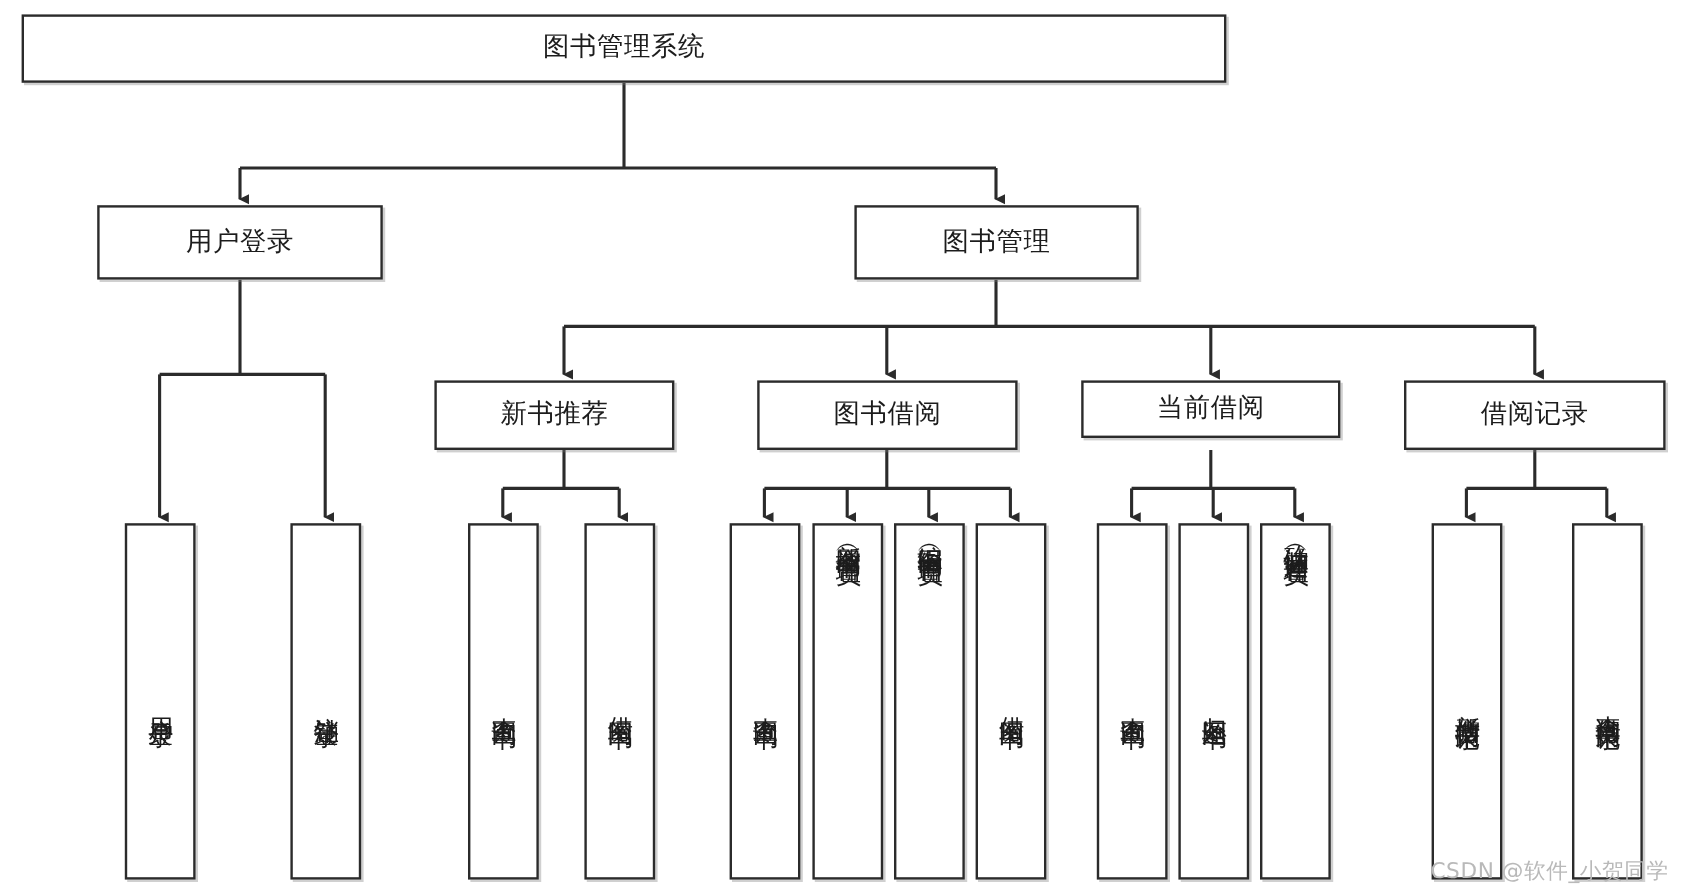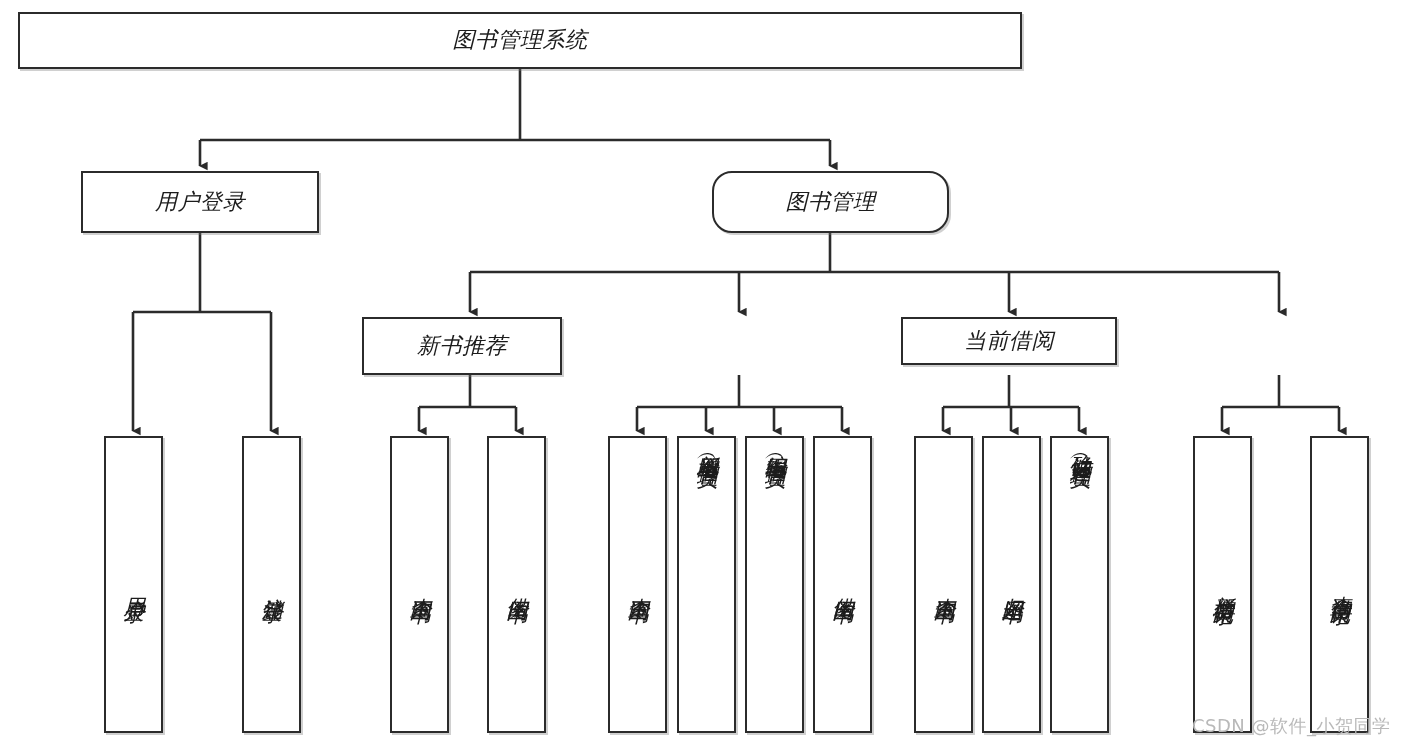--- a/index.html
+++ b/index.html
@@ -26,21 +26,20 @@
   }
   .node-box {
     position: absolute;
     box-sizing: border-box;
     border: 2.5px solid #2b2b2b;
     background: #ffffff;
     display: flex;
     align-items: center;
     justify-content: center;
     box-shadow: 2px 2px 0px rgba(120,120,120,0.35);
-    font-style: italic;
   }
   .node-label {
     color: #1c1c1c;
     font-size: 22px;
     line-height: 1.12;
     letter-spacing: 0.5px;
     text-align: center;
     white-space: nowrap;
     font-family: "DejaVu Sans", "Liberation Sans", sans-serif;
   }
@@ -119,29 +118,35 @@
     </g>
   </svg>
 
   <div class="node-box" style="left:18px; top:12px; width:1004px; height:57px;">
     <span class="node-label">图书管理系统</span>
   </div>
 
   <div class="node-box" style="left:81px; top:171px; width:238px; height:62px;">
     <span class="node-label">用户登录</span>
   </div>
-  <div class="node-box" style="left:712px; top:171px; width:237px; height:62px;border-radius:20px;">
+  <div class="node-box" style="left:712px; top:171px; width:237px; height:62px;">
     <span class="node-label">图书管理</span>
   </div>
 
   <div class="node-box" style="left:362px; top:317px; width:200px; height:58px;">
     <span class="node-label">新书推荐</span>
   </div>
+  <div class="node-box" style="left:631px; top:317px; width:217px; height:58px;">
+    <span class="node-label">图书借阅</span>
+  </div>
   <div class="node-box" style="left:901px; top:317px; width:216px; height:48px;">
     <span class="node-label">当前借阅</span>
+  </div>
+  <div class="node-box" style="left:1170px; top:317px; width:218px; height:58px;">
+    <span class="node-label">借阅记录</span>
   </div>
 
   <div class="node-box" style="left:104px; top:436px; width:59px; height:297px;">
     <span class="node-label vertical">用户登录</span>
   </div>
   <div class="node-box" style="left:242px; top:436px; width:59px; height:297px;">
     <span class="node-label vertical">注销登录</span>
   </div>
 
   <div class="node-box" style="left:390px; top:436px; width:59px; height:297px;">

